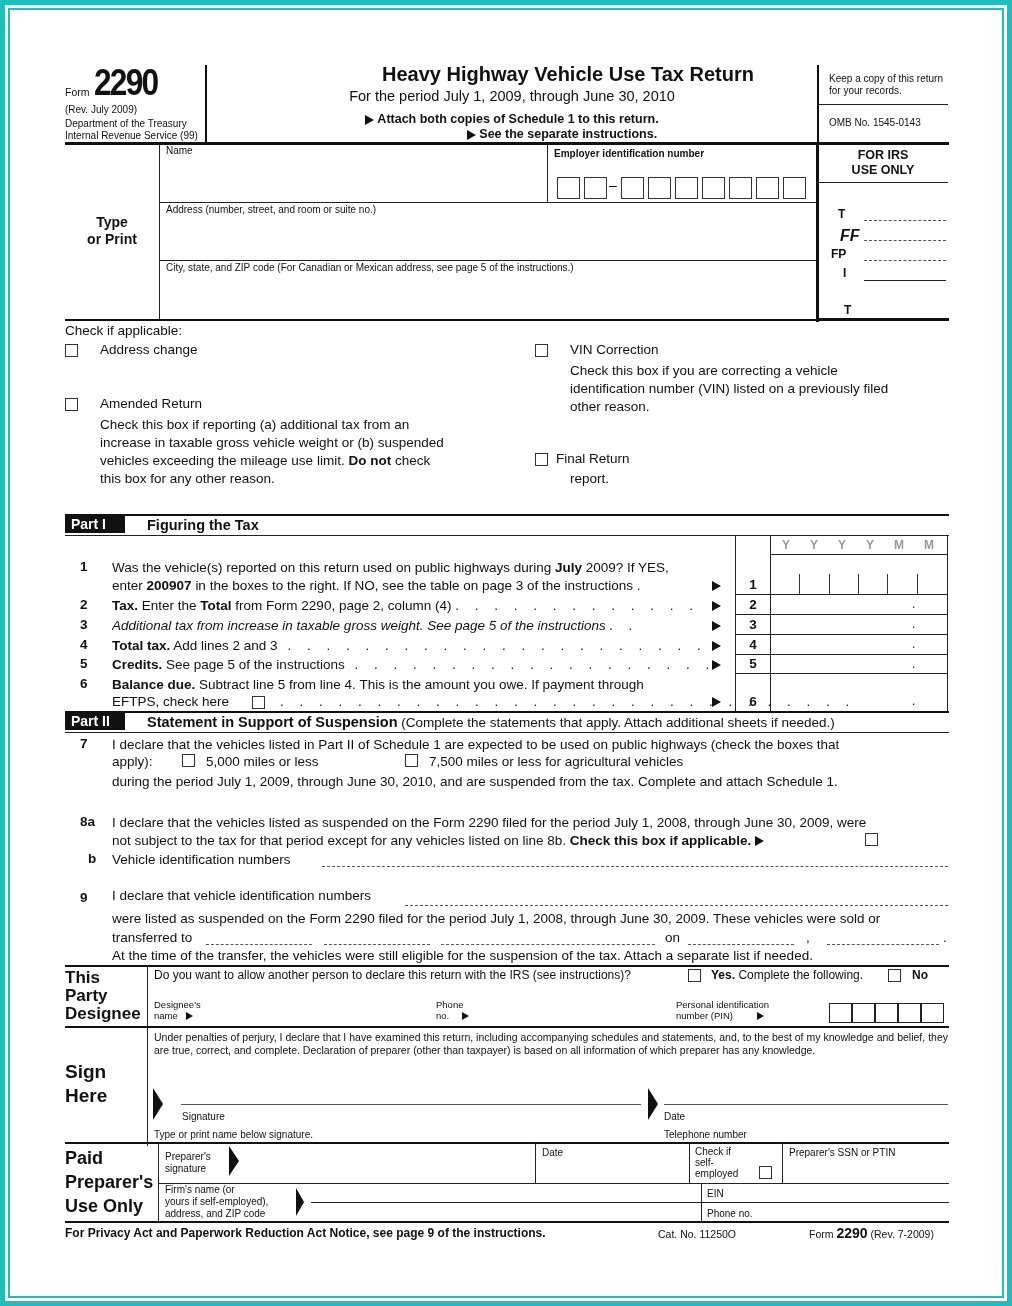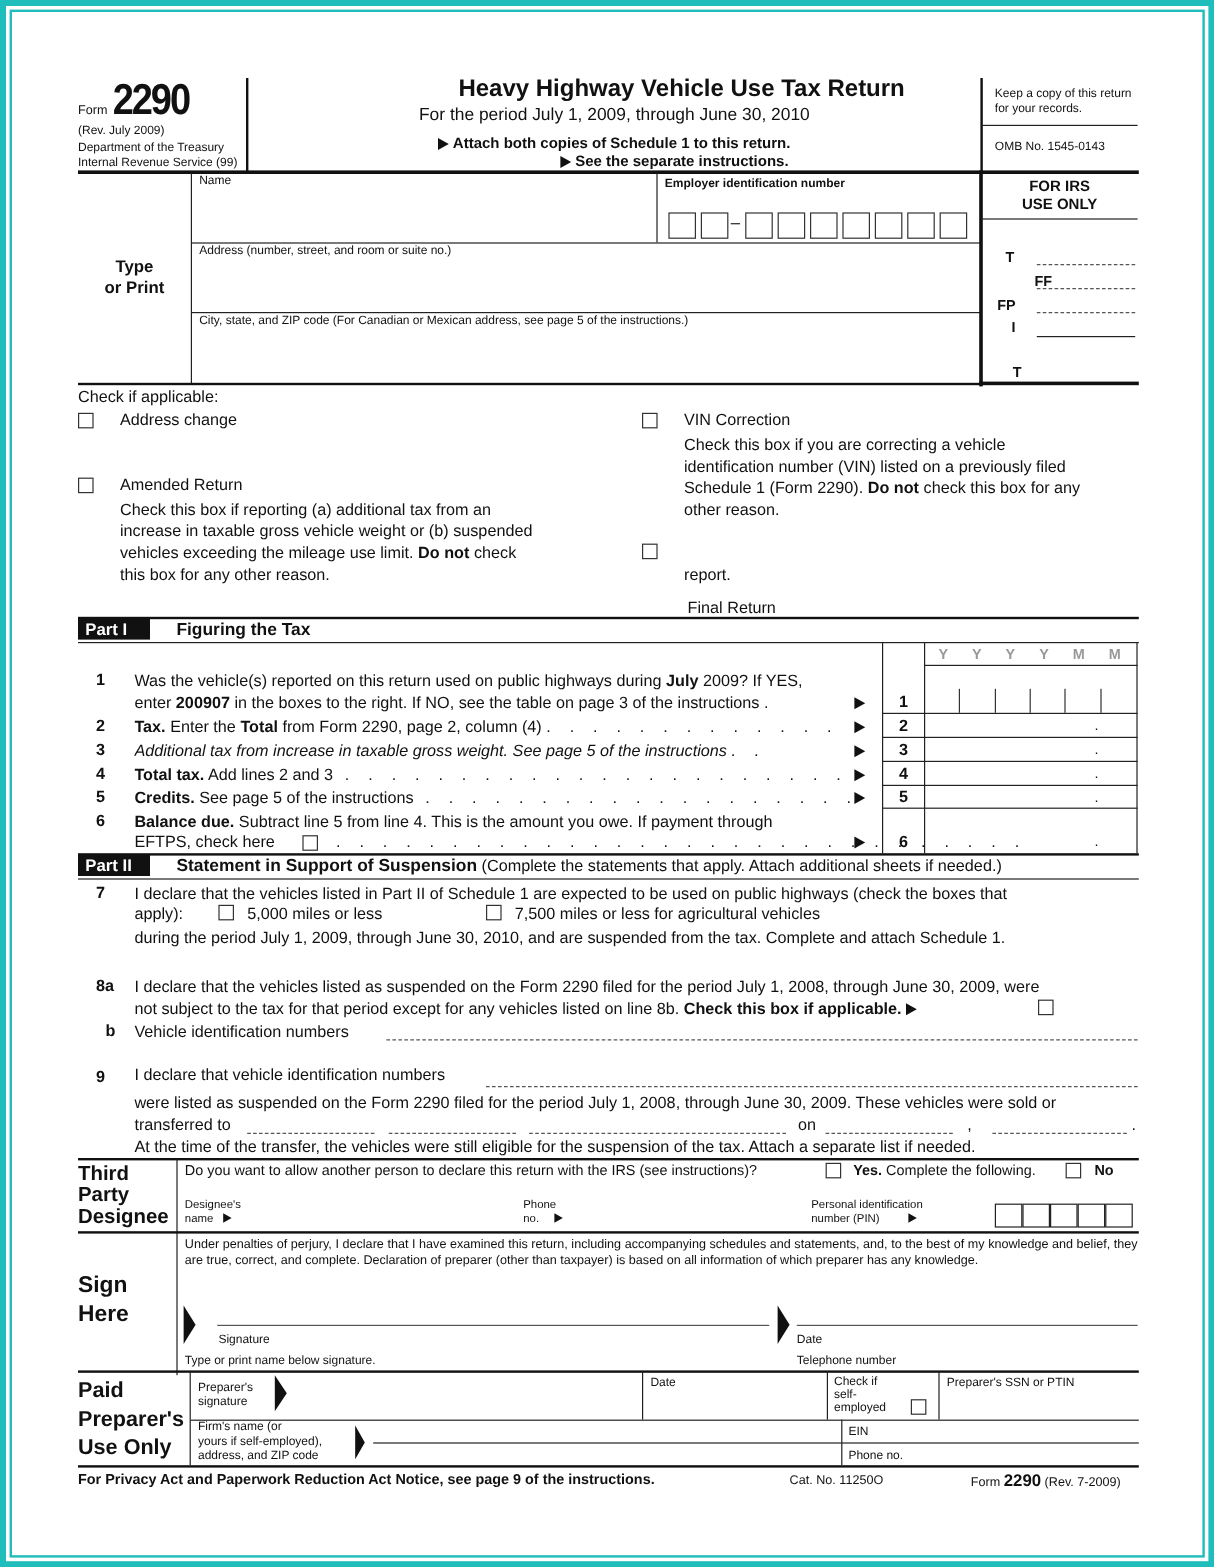--- a/index.html
+++ b/index.html
@@ -95,21 +95,21 @@
   </div>
 
   <div class="vl3" style="left:816px;top:142px;height:180px;"></div>
   <div class="abs b" style="left:818px;top:148px;width:130px;text-align:center;font-size:12.5px;line-height:15px;">
     <div>FOR IRS</div>
     <div>USE ONLY</div>
   </div>
   <div class="hl" style="left:818px;top:182px;width:130px;"></div>
   <span class="abs b" style="left:838px;top:207px;font-size:12px;">T</span>
   <div class="dash" style="left:864px;top:220px;width:82px;"></div>
-  <span class="abs b" style="left:862px;top:227px;font-size:12px;">FF</span>
+  <span class="abs b" style="left:840px;top:227px;font-size:16px;font-style:italic;">FF</span>
   <div class="dash" style="left:864px;top:240px;width:82px;"></div>
   <span class="abs b" style="left:831px;top:247px;font-size:12px;">FP</span>
   <div class="dash" style="left:864px;top:260px;width:82px;"></div>
   <span class="abs b" style="left:843px;top:266px;font-size:12px;">I</span>
   <div class="hl" style="left:864px;top:280px;width:82px;"></div>
   <span class="abs b" style="left:844px;top:303px;font-size:12px;">T</span>
   <div class="hl3" style="left:816px;top:318px;width:133px;"></div>
 </div>
 <div class="hl2" style="left:65px;top:319px;width:752px;"></div>
 
@@ -126,26 +126,25 @@
     <div>increase in taxable gross vehicle weight or (b) suspended</div>
     <div><span>vehicles exceeding the mileage use limit.</span> <b>Do not</b> <span>check</span></div>
     <div>this box for any other reason.</div>
   </div>
 
   <div class="cb" style="left:535px;top:344px;"></div>
   <span class="abs body13" style="left:570px;top:341px;">VIN Correction</span>
   <div class="abs body13" style="left:570px;top:362px;width:380px;">
     <div>Check this box if you are correcting a vehicle</div>
     <div>identification number (VIN) listed on a previously  filed</div>
-    <div><span>Schedule 1 (Form 2290).</span> <b>Do not</b> <span>check this  box for any</span></div>
     <div>other reason.</div>
   </div>
 
   <div class="cb" style="left:535px;top:453px;"></div>
-  <span class="abs body13" style="left:573px;top:450px;margin-top:48px;">Final Return</span>
+  <span class="abs body13" style="left:556px;top:450px;">Final Return</span>
   <div class="abs body13" style="left:570px;top:470px;width:380px;">
     <div>report.</div>
   </div>
 </div>
 
 <div class="hl2" style="left:65px;top:514px;width:884px;"></div>
 <div>
   <span class="partlabel" style="left:65px;top:515px;width:60px;">Part I</span>
   <span class="abs b" style="left:147px;top:517px;font-size:14.5px;">Figuring the Tax</span>
   <div class="hl" style="left:65px;top:535px;width:884px;"></div>
@@ -288,21 +287,21 @@
   <div class="dash" style="left:688px;top:944px;width:106px;"></div>
   <span class="abs body13" style="left:806px;top:929px;">,</span>
   <div class="dash" style="left:827px;top:944px;width:112px;"></div>
   <span class="abs body13" style="left:943px;top:929px;">.</span>
   <div class="abs body13" style="left:112px;top:947px;white-space:nowrap;">At the time of the transfer, the vehicles were still eligible for the suspension of the tax. Attach a separate list if needed.</div>
 </div>
 
 <div class="hl2" style="left:65px;top:965px;width:884px;"></div>
 <div>
   <div class="abs b" style="left:65px;top:969px;font-size:17px;line-height:18px;">
-    <div>Third</div>
+    <div>This</div>
     <div>Party</div>
     <div>Designee</div>
   </div>
   <div class="vl" style="left:147px;top:966px;height:180px;"></div>
   <span class="abs" style="left:154px;top:968px;font-size:12px;">Do you want to allow another person to declare this return with the IRS (see instructions)?</span>
   <div class="cb" style="left:688px;top:969px;"></div>
   <span class="abs" style="left:711px;top:968px;font-size:12px;"><b>Yes.</b> <span>Complete the following.</span></span>
   <div class="cb" style="left:888px;top:969px;"></div>
   <b class="abs" style="left:912px;top:968px;font-size:12px;">No</b>
 

